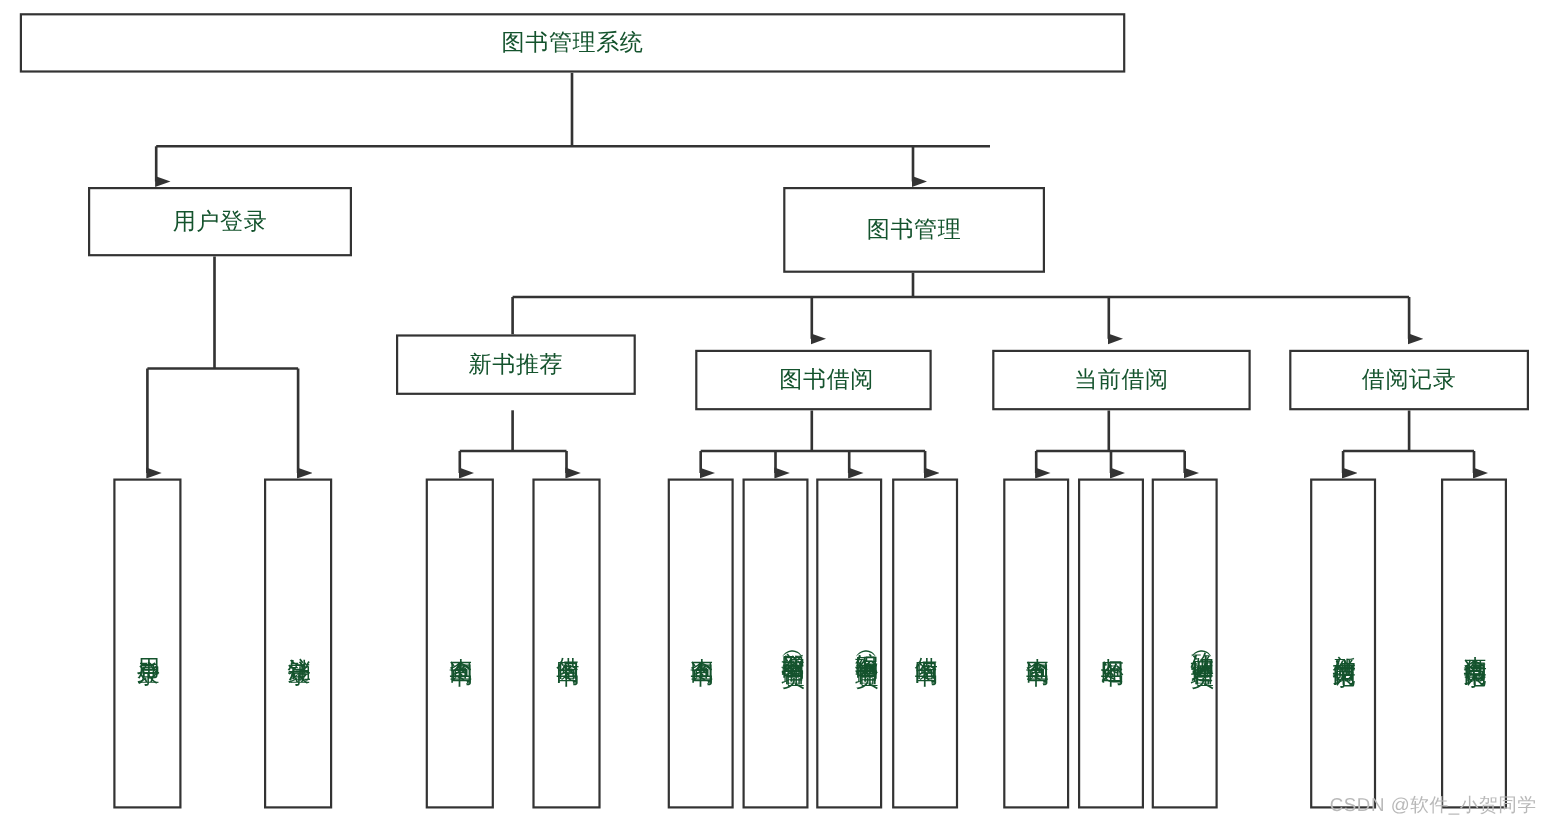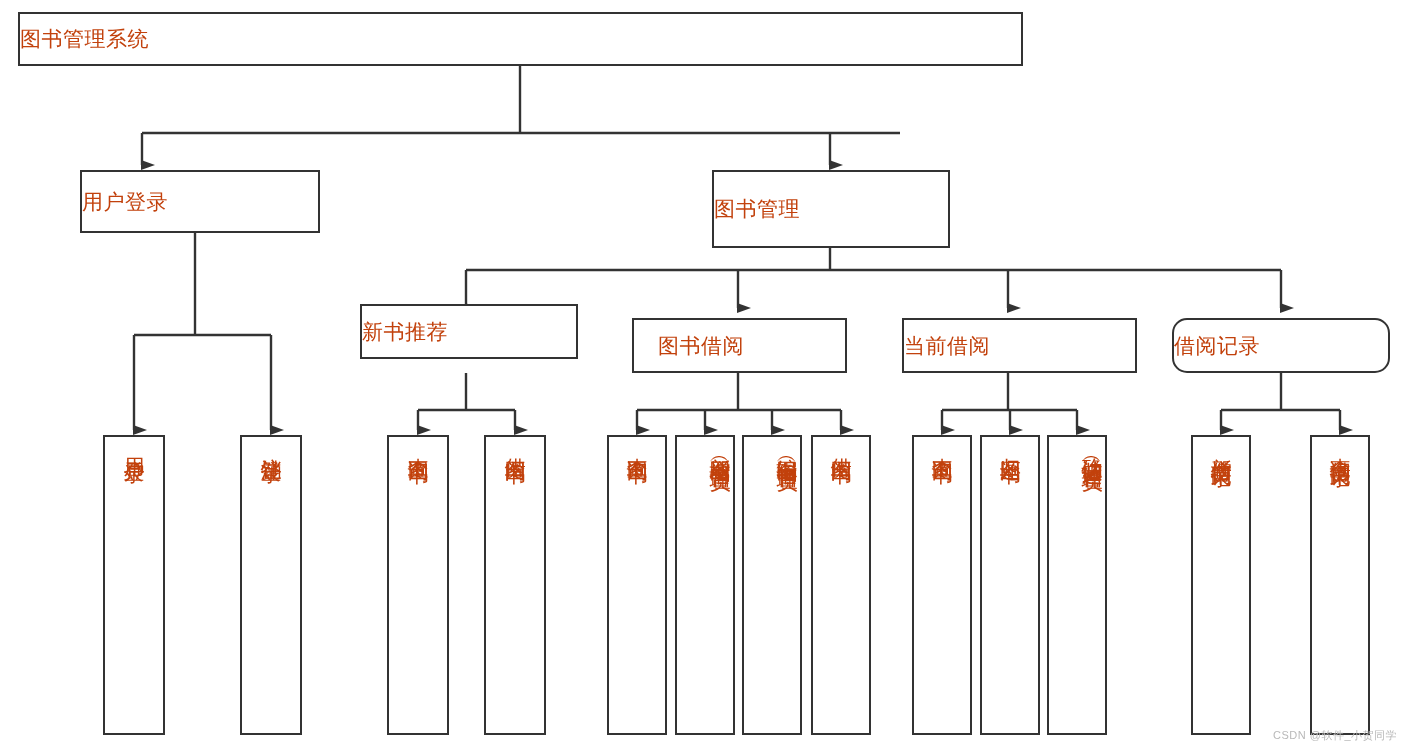--- a/index.html
+++ b/index.html
@@ -18,22 +18,22 @@
     background: #ffffff;
     overflow: hidden;
   }
   .node {
     position: absolute;
     box-sizing: border-box;
     border: 2px solid #333333;
     background: #ffffff;
     display: flex;
     align-items: center;
-    justify-content: flex-start;
-    color: #c2410c;
+    justify-content: center;
+    color: #14532d;
   }
   .node-h {
     font-size: 21px;
     letter-spacing: 0.5px;
     line-height: 1.2;
     text-align: center;
   }
   .node-v {
     writing-mode: vertical-rl;
     text-orientation: upright;
@@ -59,21 +59,21 @@
     stroke-width: 2.4;
     fill: none;
   }
   .arrowhead {
     fill: #333333;
   }
   #watermark {
     position: absolute;
     right: 8px;
     bottom: 4px;
-    font-size: 11px;
+    font-size: 17px;
     color: #b9b9b9;
     white-space: nowrap;
     letter-spacing: 0.5px;
   }
 </style>
 </head>
 <body>
 
 <div id="canvas">
 
@@ -138,21 +138,21 @@
 
   <div class="node node-h" style="left:360px; top:304px; width:218px; height:55px;">
     <span>新书推荐</span>
   </div>
   <div class="node node-h" style="left:632px; top:318px; width:215px; height:55px;padding-left:24px;">
     <span>图书借阅</span>
   </div>
   <div class="node node-h" style="left:902px; top:318px; width:235px; height:55px;">
     <span>当前借阅</span>
   </div>
-  <div class="node node-h" style="left:1172px; top:318px; width:218px; height:55px;border-radius:15px;">
+  <div class="node node-h" style="left:1172px; top:318px; width:218px; height:55px;">
     <span>借阅记录</span>
   </div>
 
   <div class="node node-v" style="left:103px; top:435px; width:62px; height:300px;">
     <span>用户登录</span>
   </div>
   <div class="node node-v" style="left:240px; top:435px; width:62px; height:300px;">
     <span>注销登录</span>
   </div>
 

